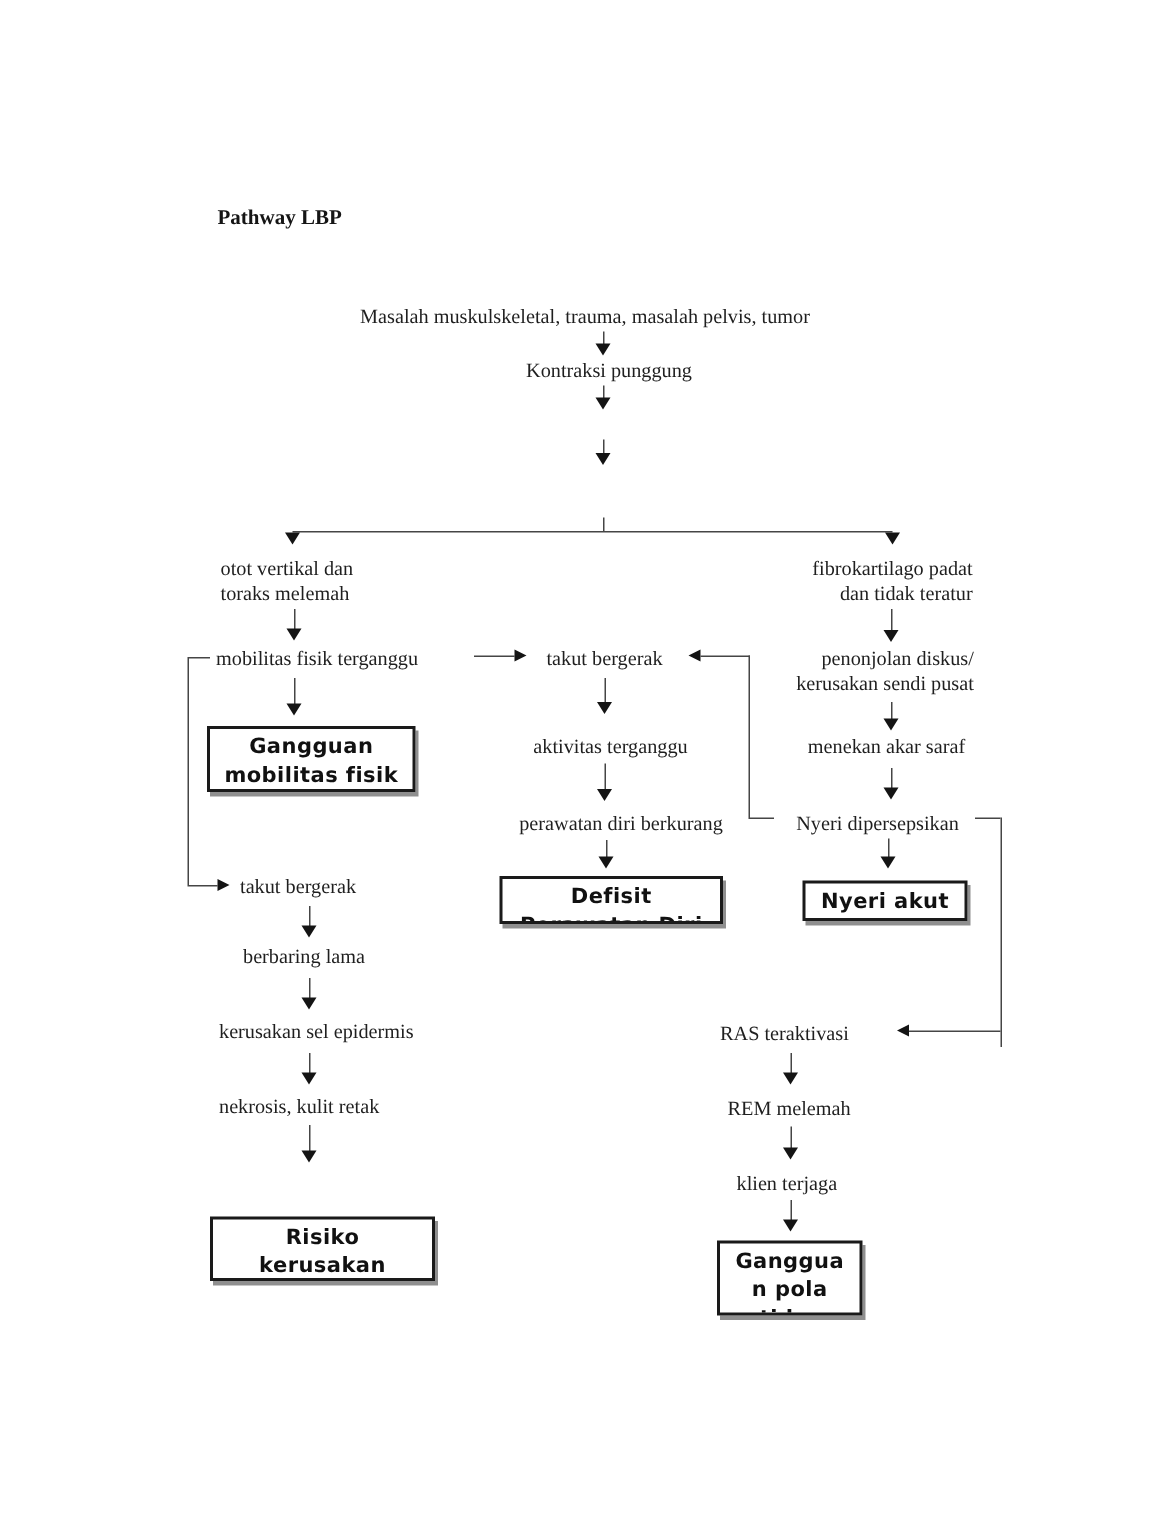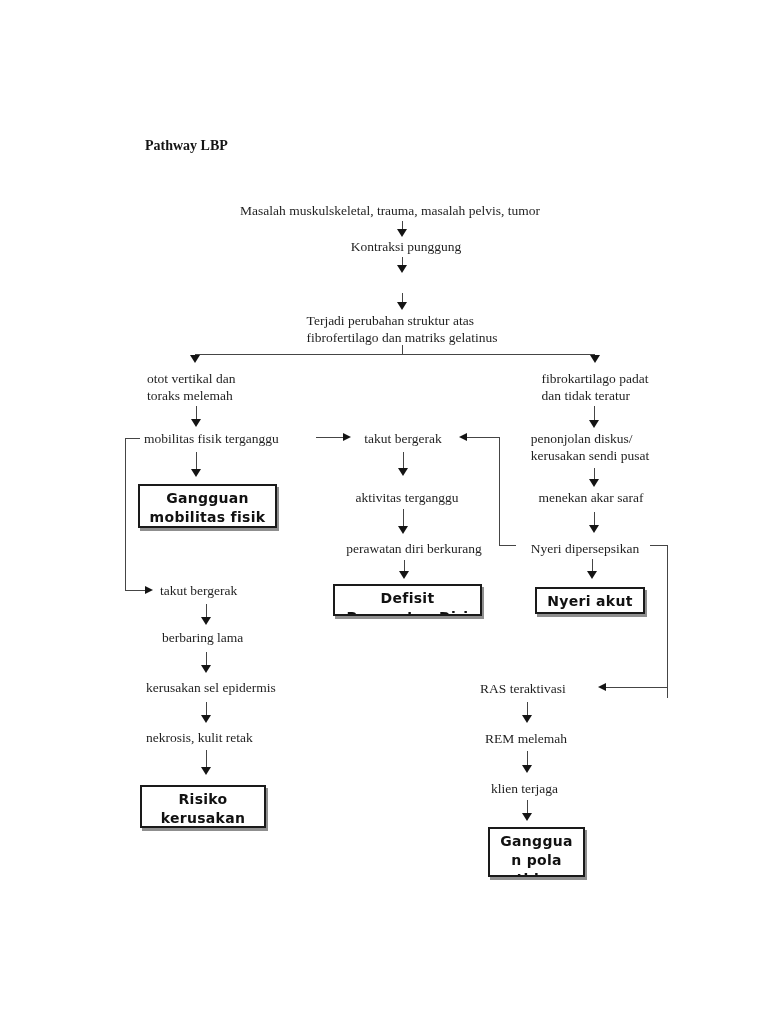--- a/index.html
+++ b/index.html
@@ -1,19 +1,19 @@
 <!DOCTYPE html>
 <html><head>
 <meta charset="utf-8">
 <style>
   html,body{margin:0;padding:0;background:#ffffff;}
   .page{position:relative;width:768px;height:1024px;background:#fff;overflow:hidden;
         font-family:"Liberation Serif", serif;}
   .t{position:absolute;font:13.5px/16.5px "Liberation Serif", serif;color:#1f1f1f;white-space:nowrap;}
-  .c{transform:translateX(-50%);text-align:left;}
+  .c{transform:translateX(-50%);text-align:right;}
   .title{position:absolute;font:bold 14px/17px "Liberation Serif", serif;color:#151515;}
   .vl{position:absolute;width:1px;background:#454545;}
   .hl{position:absolute;height:1px;background:#454545;}
   .ad{position:absolute;width:0;height:0;border-left:5px solid transparent;border-right:5px solid transparent;border-top:8px solid #141414;}
   .ar{position:absolute;width:0;height:0;border-top:4.5px solid transparent;border-bottom:4.5px solid transparent;border-left:8px solid #141414;}
   .al{position:absolute;width:0;height:0;border-top:4.5px solid transparent;border-bottom:4.5px solid transparent;border-right:8px solid #141414;}
   .bx{position:absolute;background:#fff;border:2px solid #1a1a1a;box-sizing:border-box;
       box-shadow:2px 3px 0 #8f8f8f;overflow:hidden;text-align:center;
       font:bold 14px/19px "DejaVu Sans", sans-serif;color:#111;letter-spacing:.3px;padding-top:3px;}
 </style>
@@ -28,24 +28,20 @@
   <div class="vl" style="left:402px;top:221px;height:9px"></div>
   <div class="ad" style="left:397px;top:229px"></div>
 
   <div class="t c" style="left:406px;top:239px">Kontraksi punggung</div>
   <div class="vl" style="left:402px;top:257px;height:9px"></div>
   <div class="ad" style="left:397px;top:265px"></div>
 
   <div class="vl" style="left:402px;top:293px;height:10px"></div>
   <div class="ad" style="left:397px;top:302px"></div>
 
-  <div class="t c" style="left:402px;top:313px">
-    <div>Terjadi perubahan struktur atas</div>
-    <div>fibrofertilago dan matriks gelatinus</div>
-  </div>
 
   <div class="vl" style="left:402px;top:345px;height:9px"></div>
   <div class="hl" style="left:195px;top:354px;width:400px"></div>
   <div class="ad" style="left:190px;top:355px"></div>
   <div class="ad" style="left:590px;top:355px"></div>
 
   <div class="t" style="left:147px;top:371px">
     <div>otot vertikal dan</div>
     <div>toraks melemah</div>
   </div>
@@ -75,21 +71,21 @@
   <div class="ad" style="left:201px;top:665px"></div>
 
   <div class="t" style="left:146px;top:680px">kerusakan sel epidermis</div>
   <div class="vl" style="left:206px;top:702px;height:14px"></div>
   <div class="ad" style="left:201px;top:715px"></div>
 
   <div class="t" style="left:146px;top:730px">nekrosis, kulit retak</div>
   <div class="vl" style="left:206px;top:750px;height:18px"></div>
   <div class="ad" style="left:201px;top:767px"></div>
 
-  <div class="bx" style="left:140px;top:785px;width:126px;height:43px">
+  <div class="bx" style="left:140px;top:811px;width:150px;height:43px">
     <div>Risiko</div>
     <div>kerusakan</div>
   </div>
 
   <div class="hl" style="left:316px;top:437px;width:27px"></div>
   <div class="ar" style="left:343px;top:433px"></div>
 
   <div class="t c" style="left:403px;top:431px">takut bergerak</div>
 
   <div class="al" style="left:459px;top:433px"></div>
@@ -149,19 +145,19 @@
   <div class="ad" style="left:522px;top:715px"></div>
 
   <div class="t" style="left:485px;top:731px">REM melemah</div>
   <div class="vl" style="left:527px;top:751px;height:15px"></div>
   <div class="ad" style="left:522px;top:765px"></div>
 
   <div class="t" style="left:491px;top:781px">klien terjaga</div>
   <div class="vl" style="left:527px;top:800px;height:14px"></div>
   <div class="ad" style="left:522px;top:813px"></div>
 
-  <div class="bx" style="left:488px;top:827px;width:97px;height:50px">
+  <div class="bx" style="left:478px;top:827px;width:97px;height:50px">
     <div>Ganggua</div>
     <div>n pola</div>
     <div>tidur</div>
   </div>
 
 </div>
 
 </body></html>

